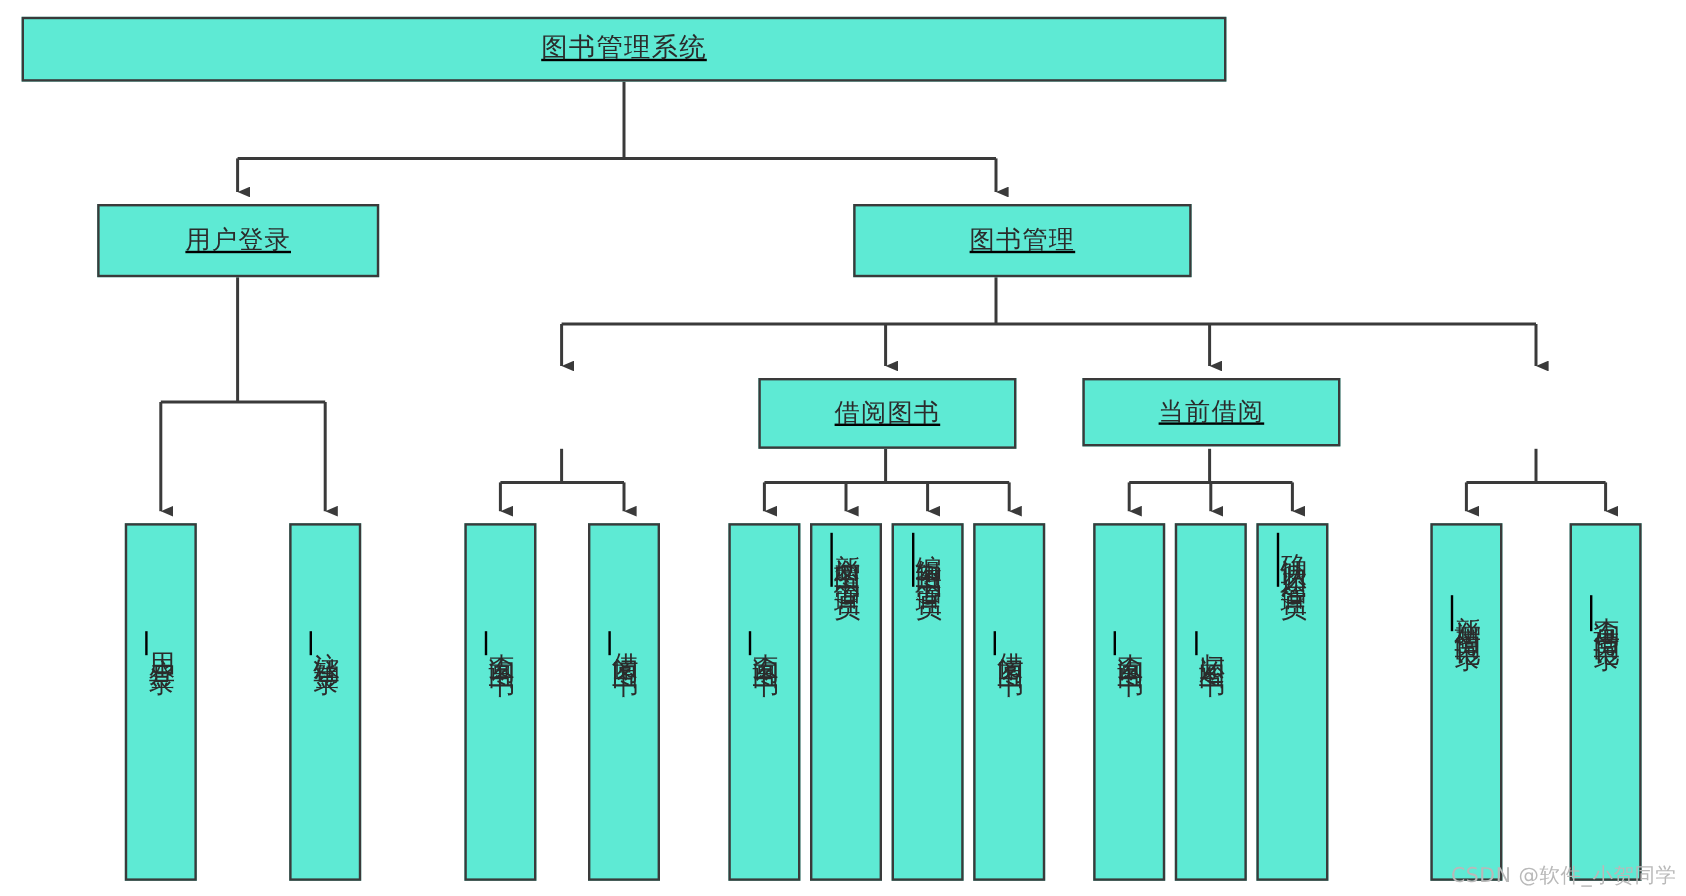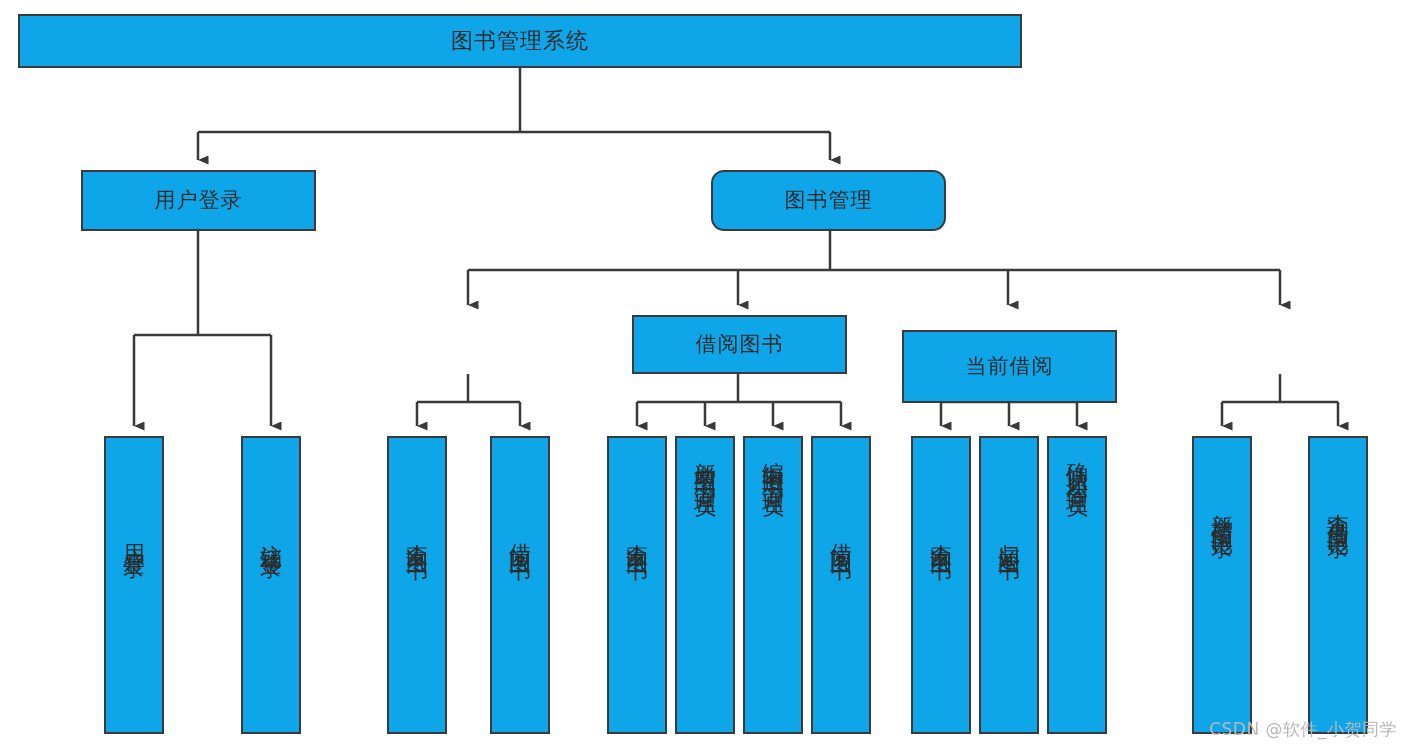--- a/index.html
+++ b/index.html
@@ -24,26 +24,27 @@
     position: absolute;
     left: 0;
     top: 0;
     width: 1405px;
     height: 747px;
     display: block;
   }
   .node-box {
     position: absolute;
     box-sizing: border-box;
-    background: #0ea5e9;
+    background: #5eead4;
     border: 2.5px solid #3a3a3a;
     display: flex;
     align-items: center;
     justify-content: center;
     overflow: hidden;
+    text-decoration: underline;
   }
   .node-label {
     color: #2b2b2b;
     letter-spacing: 1px;
     white-space: nowrap;
     line-height: 1.15;
   }
   
   .node-h .node-label {
     font-size: 21px;
@@ -142,28 +143,28 @@
     </g>
   </svg>
 
   <div class="node-box node-h node-root" style="left:18px; top:14px; width:1004px; height:54px;">
     <span class="node-label">图书管理系统</span>
   </div>
 
   <div class="node-box node-h" style="left:81px; top:170px; width:235px; height:61px;">
     <span class="node-label">用户登录</span>
   </div>
-  <div class="node-box node-h" style="left:711px; top:170px; width:235px; height:61px;border-radius:13px;">
+  <div class="node-box node-h" style="left:711px; top:170px; width:282px; height:61px;">
     <span class="node-label">图书管理</span>
   </div>
 
   <div class="node-box node-h" style="left:632px; top:315px; width:215px; height:59px;">
     <span class="node-label">借阅图书</span>
   </div>
-  <div class="node-box node-h" style="left:902px; top:330px; width:215px; height:73px;">
+  <div class="node-box node-h" style="left:902px; top:315px; width:215px; height:57px;">
     <span class="node-label">当前借阅</span>
   </div>
 
   <div class="node-box node-v mid" style="left:104px; top:436px; width:60px; height:298px;">
     <span class="node-label">用户登录</span>
   </div>
   <div class="node-box node-v mid" style="left:241px; top:436px; width:60px; height:298px;">
     <span class="node-label">注销登录</span>
   </div>
 

